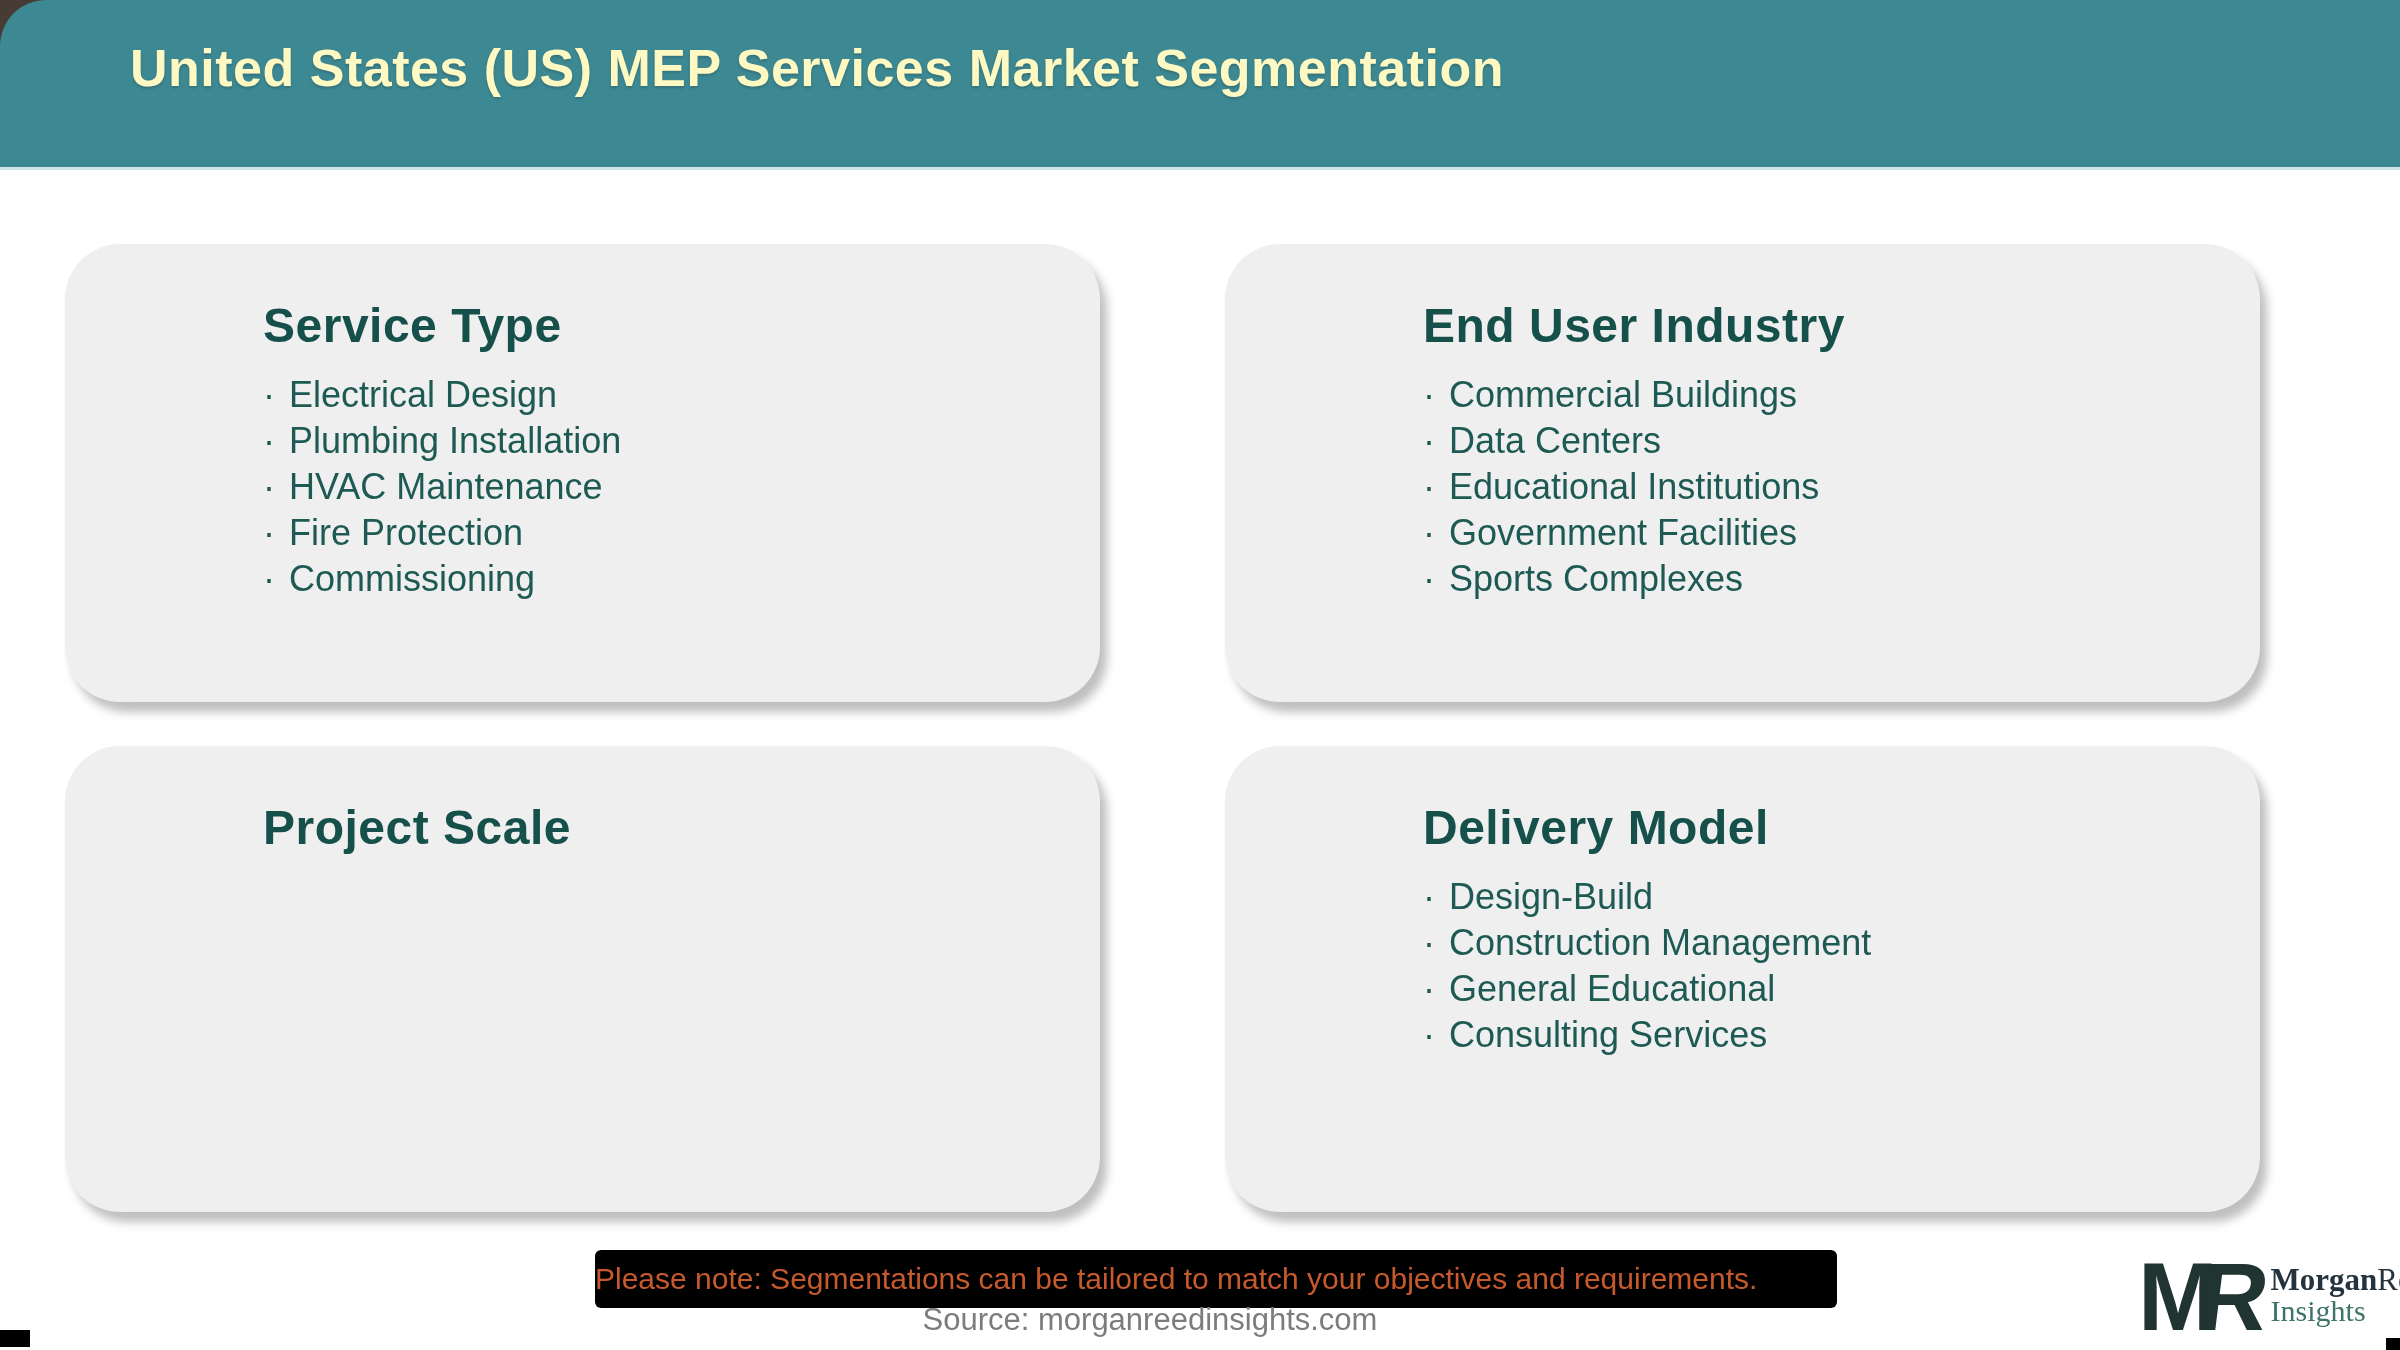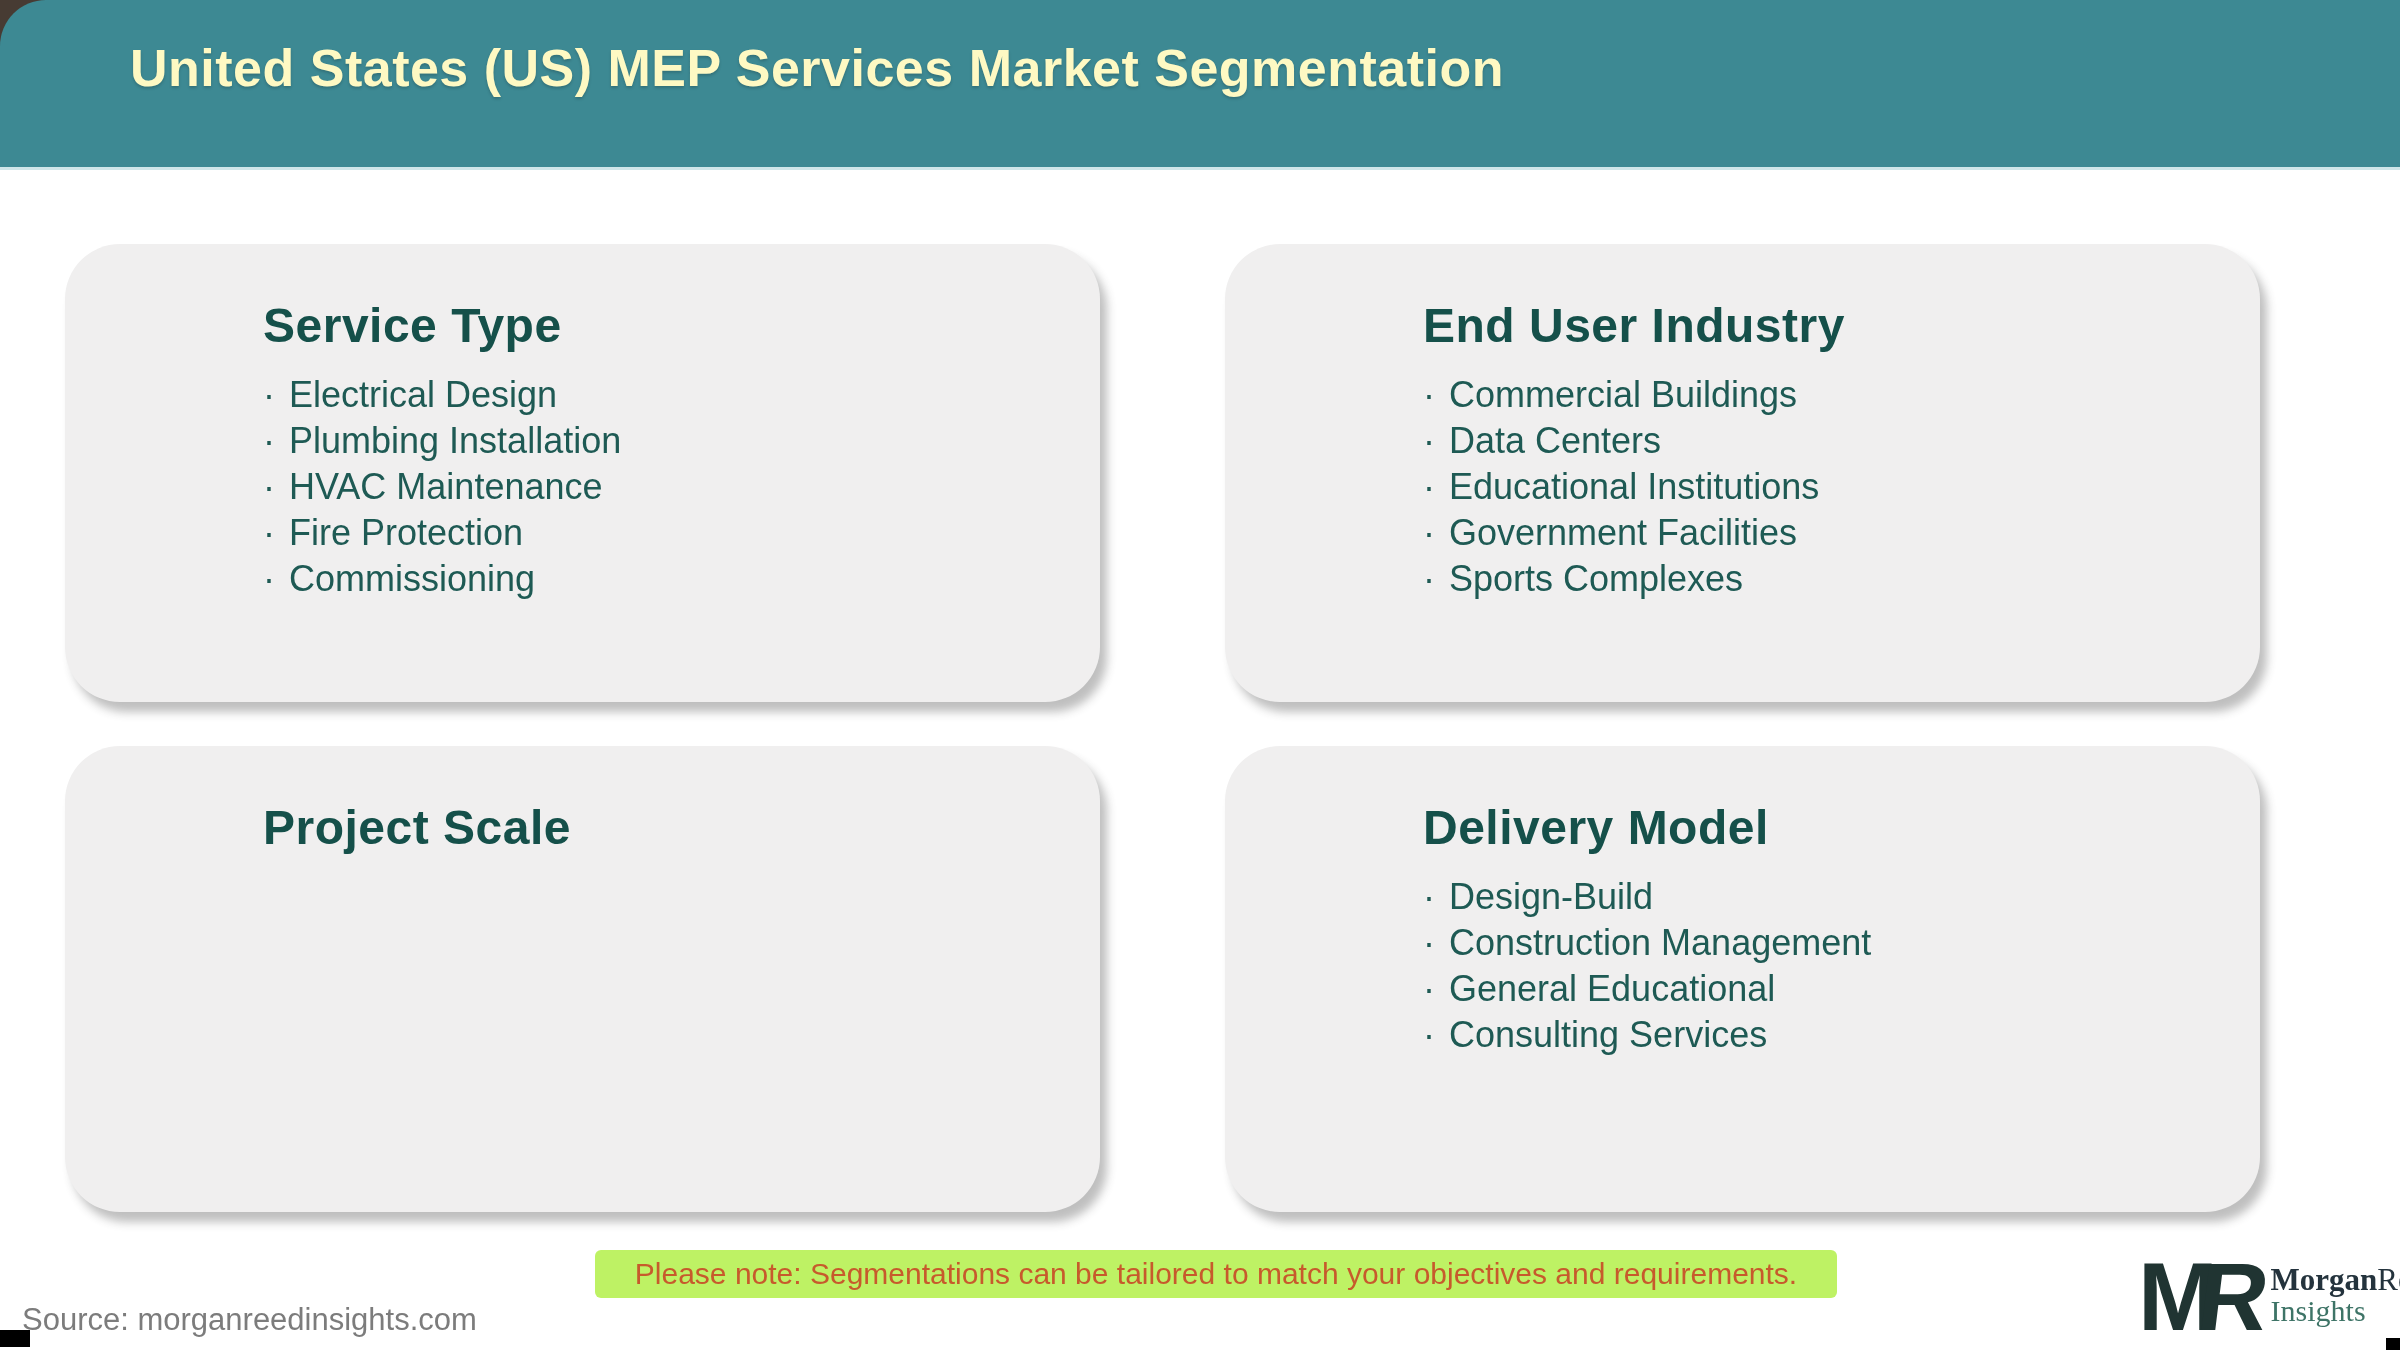--- a/index.html
+++ b/index.html
@@ -59,33 +59,32 @@
   }
   .card-list li{
     font-size:36px;line-height:46px;color:#1e5a54;
     white-space:nowrap;
   }
   .bullet{
     display:inline-block;width:26px;color:#1e5a54;
   }
 
   .note-bar{
-    position:absolute;left:595px;top:1250px;width:1242px;height:48px;
-    background:#bef264;border-radius:6px;
-    display:flex;align-items:center;justify-content:center;
+    position:absolute;left:595px;top:1250px;width:1242px;height:58px;
+    background:#000000;border-radius:6px;
+    display:flex;align-items:center;justify-content:flex-start;
     z-index:1;
   }
   .note-text{
     font-size:30px;color:#c75a2c;white-space:nowrap;
   }
   .source-line{
     position:absolute;left:0;top:1302px;width:2300px;
-    font-size:31px;color:#7c7c7c;
+    text-align:center;font-size:31px;color:#7c7c7c;
     z-index:1;
-    padding-left:22px;
   }
 
   .logo{
     position:absolute;left:2138px;top:1256px;
     display:flex;align-items:flex-start;
     z-index:2;
   }
   .monogram{
     font-weight:bold;color:#203432;
     font-size:96px;line-height:82px;

